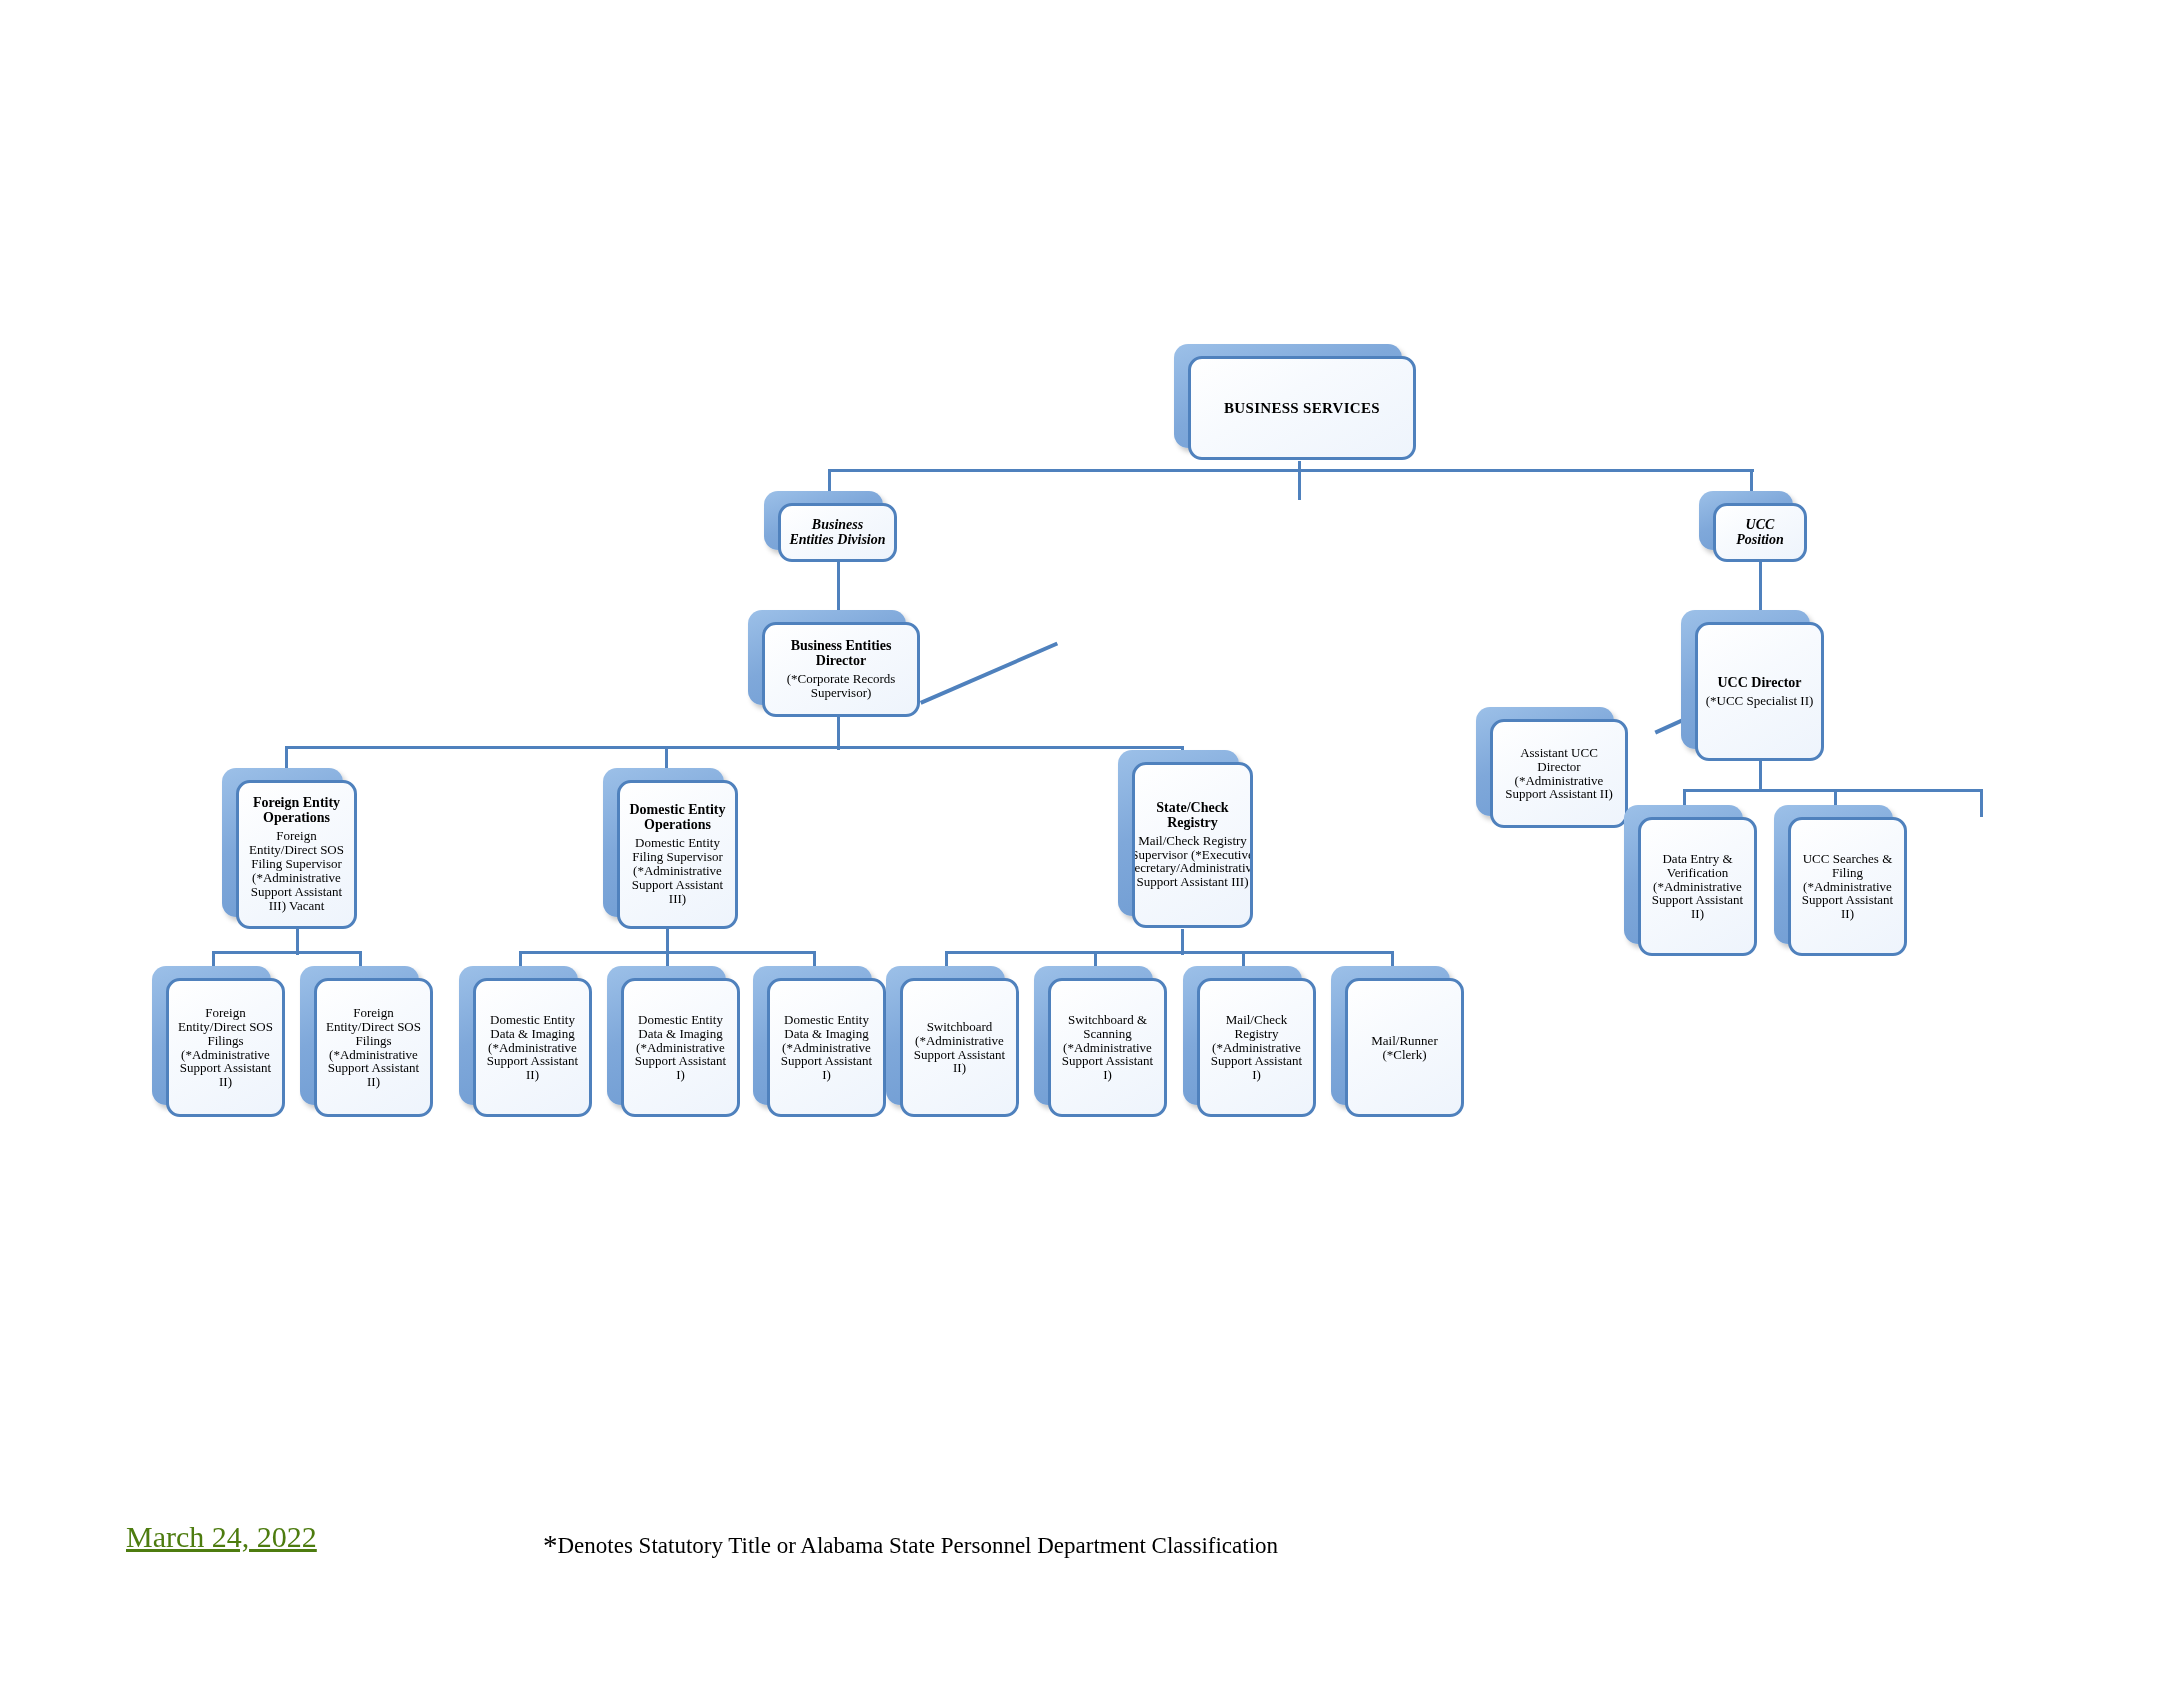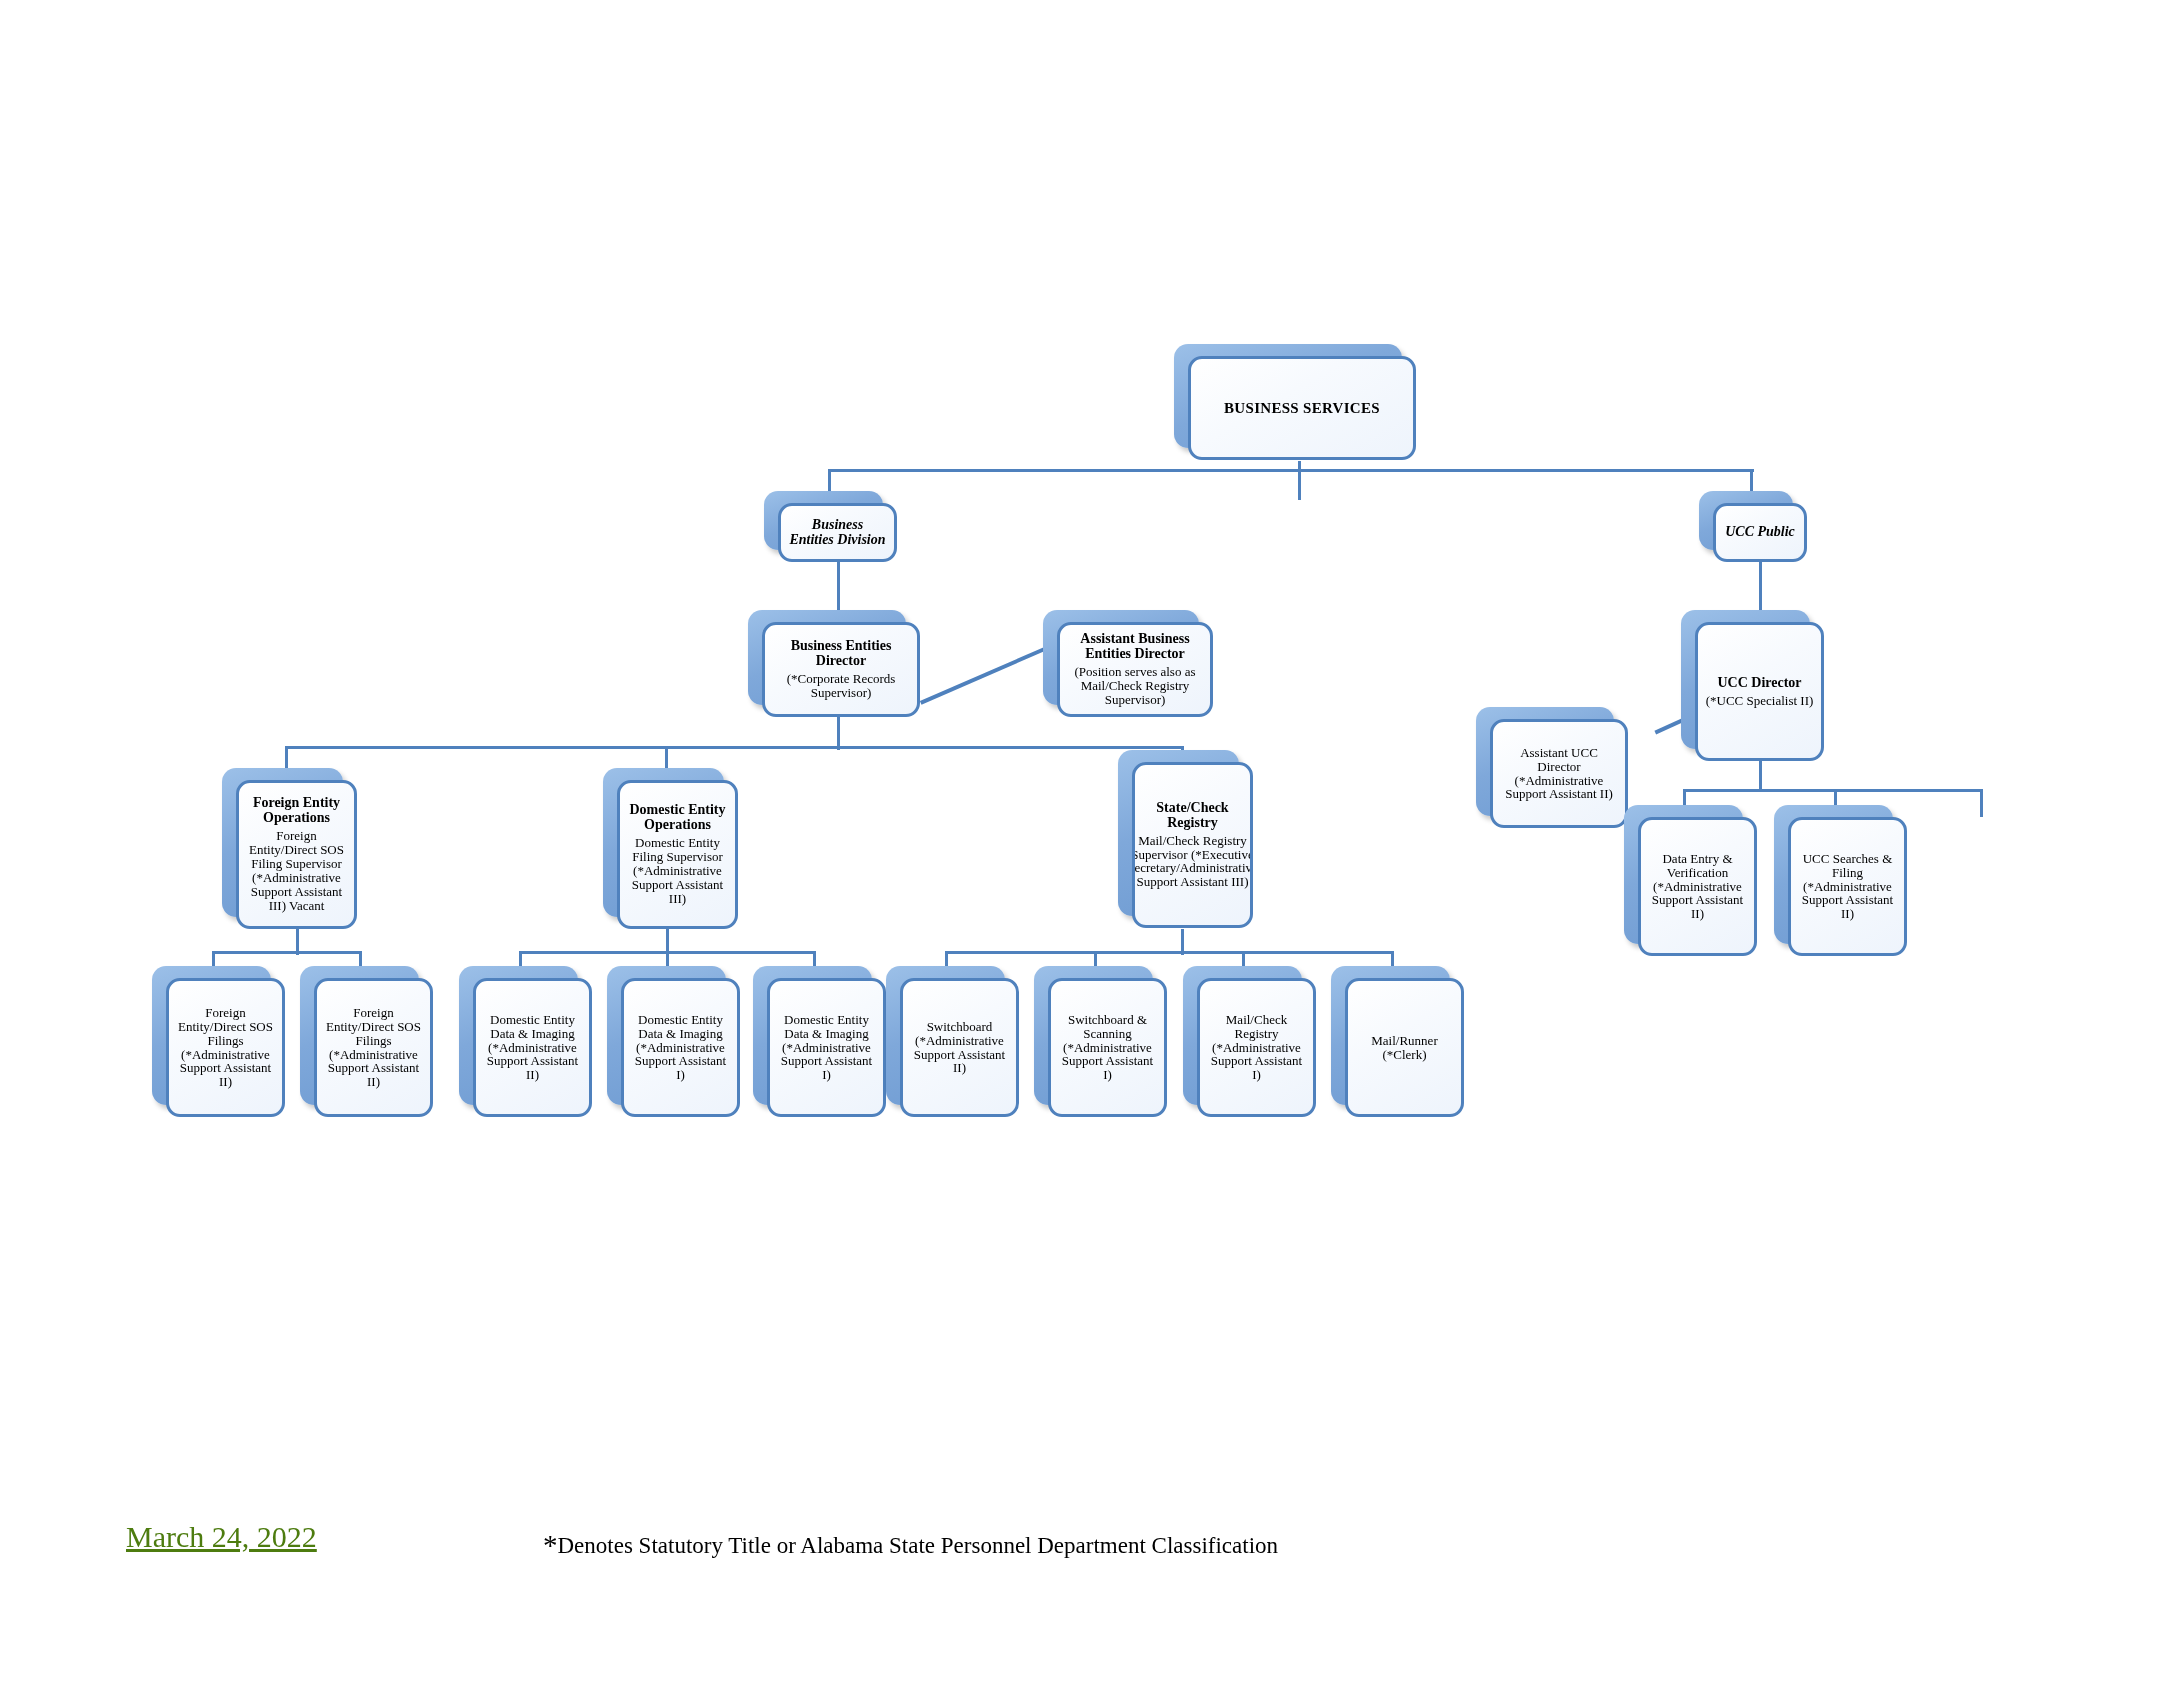--- a/index.html
+++ b/index.html
@@ -176,39 +176,32 @@
   <div class="node fs-div italic" style="left:778px; top:503px; width:119px; height:59px;">
     <div class="plate"></div>
     <div class="card">
       <div class="title">Business Entities Division</div>
     </div>
   </div>
 
   <div class="node fs-div italic" style="left:1713px; top:503px; width:94px; height:59px;">
     <div class="plate"></div>
     <div class="card">
-      <div class="title">UCC Public</div>
+      <div class="title">UCC Position</div>
     </div>
   </div>
 
   <div class="node fs-dir" style="left:762px; top:622px; width:158px; height:95px;">
     <div class="plate"></div>
     <div class="card">
       <div class="title">Business Entities Director</div>
       <div class="sub">(*Corporate Records Supervisor)</div>
     </div>
   </div>
 
-  <div class="node fs-dir" style="left:1057px; top:622px; width:156px; height:95px;">
-    <div class="plate"></div>
-    <div class="card">
-      <div class="title">Assistant Business Entities Director</div>
-      <div class="sub">(Position serves also as Mail/Check Registry Supervisor)</div>
-    </div>
-  </div>
 
   <div class="node fs-dir" style="left:1695px; top:622px; width:129px; height:139px;">
     <div class="plate"></div>
     <div class="card">
       <div class="title">UCC Director</div>
       <div class="sub">(*UCC Specialist II)</div>
     </div>
   </div>
 
   <div class="node fs-leaf" style="left:1490px; top:719px; width:138px; height:109px;">

